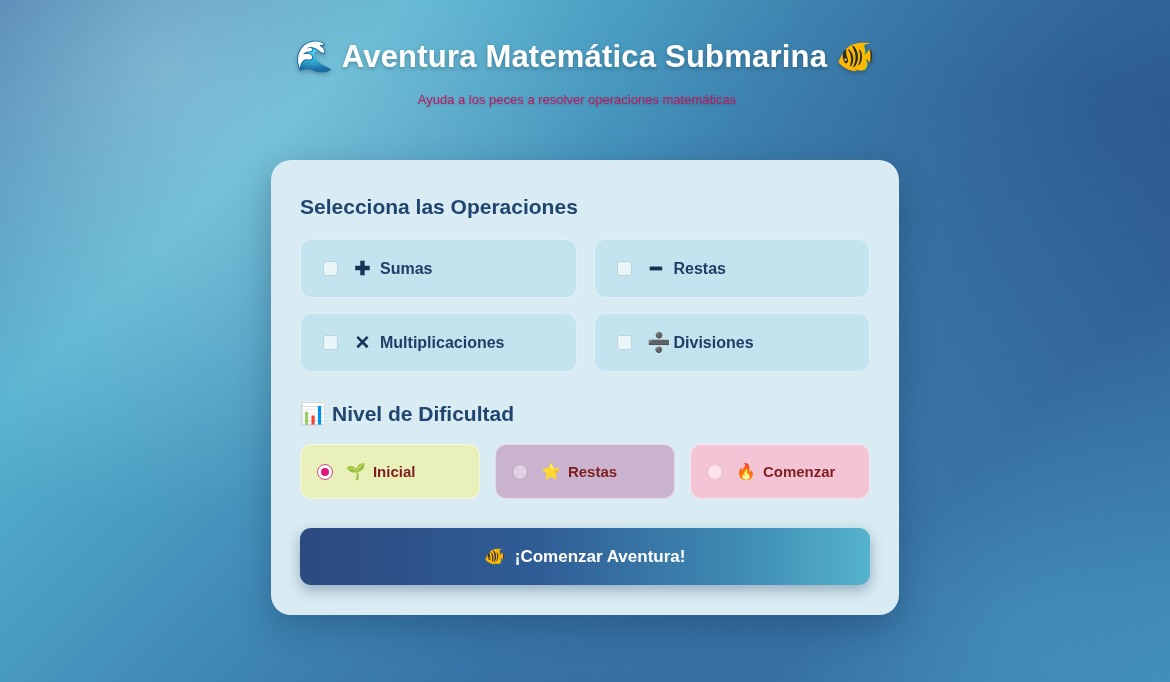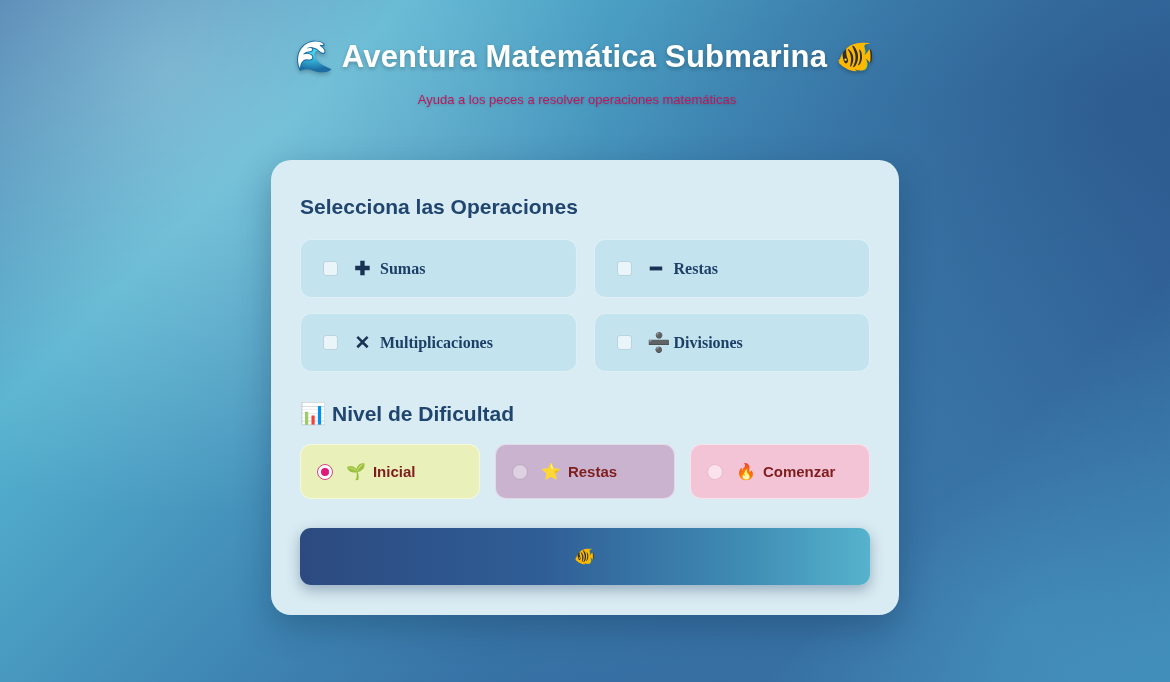--- a/index.html
+++ b/index.html
@@ -97,21 +97,20 @@
     font-weight: bold;
     color: #173252;
     margin-right: 9px;
     width: 17px;
     text-align: center;
   }
   .op-label {
     font-size: 16px;
     font-weight: bold;
     color: #1d3f66;
-    font-family: Liberation Serif, serif;
   }
   .levels-row {
     display: grid;
     grid-template-columns: 1fr 1fr 1fr;
     gap: 15px;
   }
   .level-item {
     height: 55px;
     border-radius: 11px;
     display: flex;
@@ -234,16 +233,17 @@
       <div class="level-item advanced">
         <span class="radio advanced"></span>
         <span class="level-emoji">🔥</span>
         <span class="level-label">Comenzar</span>
       </div>
 
     </div>
 
     <button class="start-btn">
       <span>🐠</span>
+      <span>¡Comenzar Aventura!</span>
     </button>
 
   </div>
 </div>
 
 </body></html>

